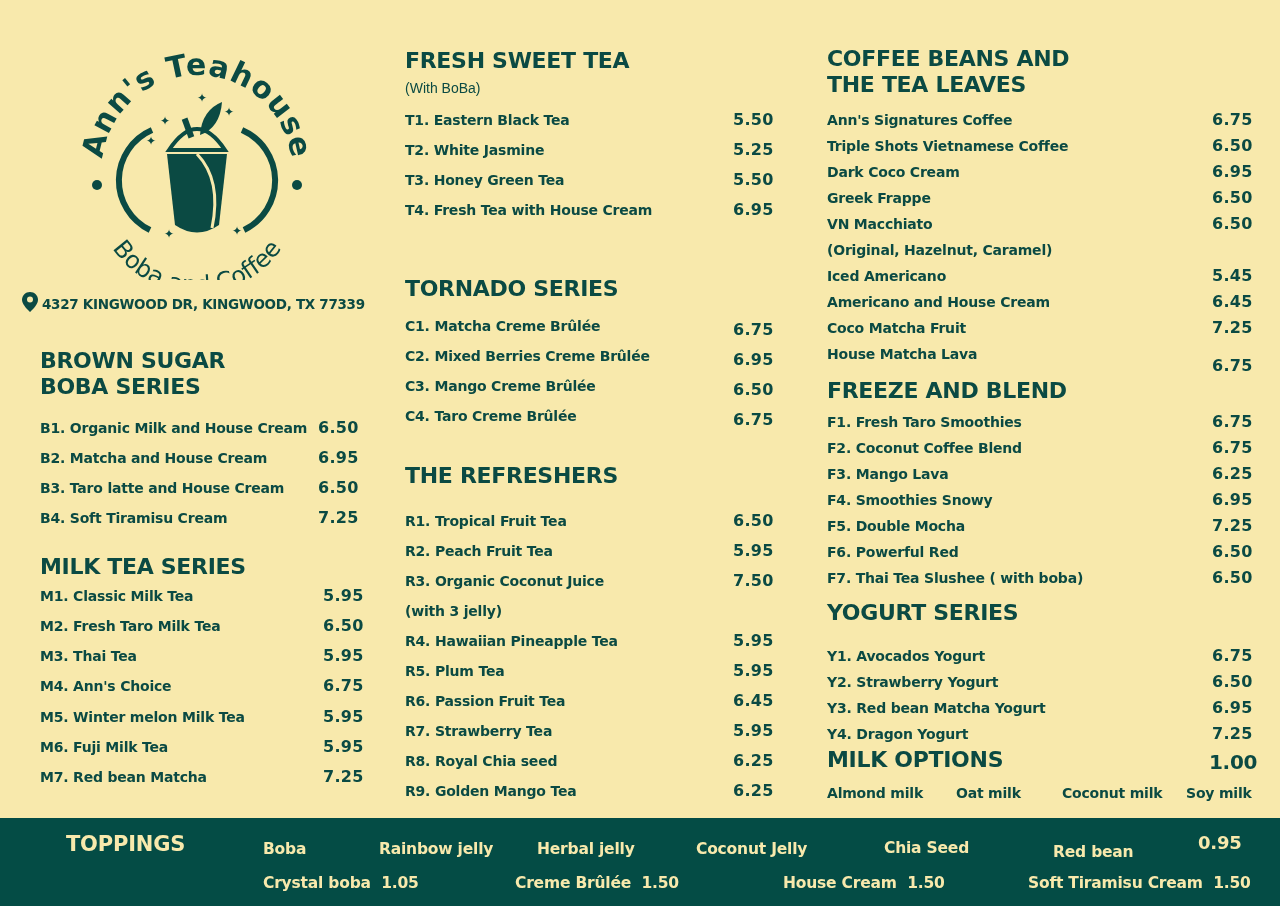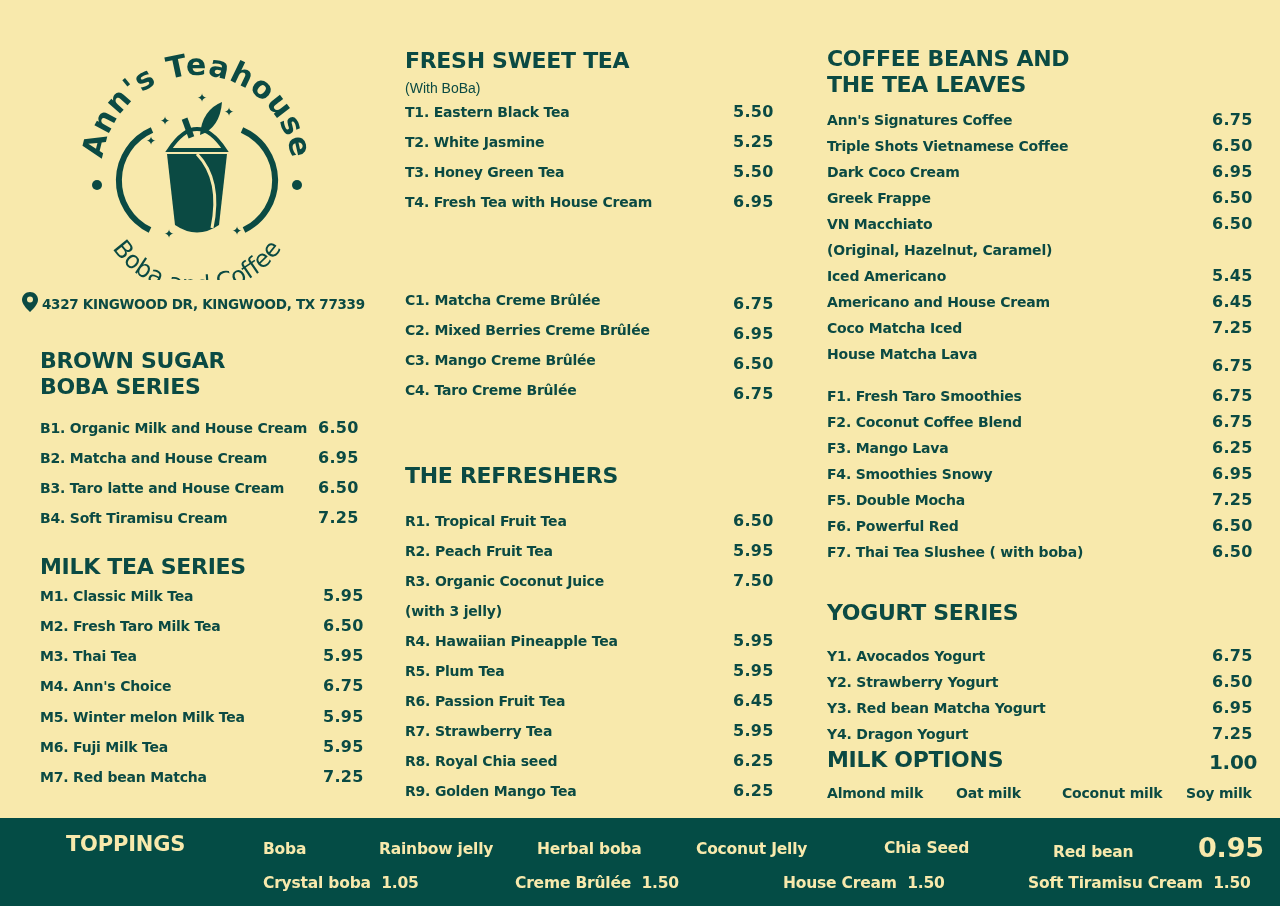--- a/index.html
+++ b/index.html
@@ -144,41 +144,42 @@
     <div class="row" style="top:189px">
         <span class="name">M7. Red bean Matcha</span>
         <span class="price" style="left:283px;top:-2px">7.25</span>
       </div>
   </div>
 </div>
 
 <div class="col" style="left:405px; top:48px; width:380px;">
   <div class="h2">FRESH SWEET TEA</div>
   <div class="sub" style="margin-top:6px">(With BoBa)</div>
-  <div style="position:relative; height:120px; margin-top:0;text-align:center;">
+  <div style="position:relative; height:120px; margin-top:8px;text-align:center;">
     <div class="row" style="top:8px">
         <span class="name">T1. Eastern Black Tea</span>
         <span class="price" style="left:328px;top:-2px">5.50</span>
       </div>
     <div class="row" style="top:38px">
         <span class="name">T2. White Jasmine</span>
         <span class="price" style="left:328px;top:-2px">5.25</span>
       </div>
     <div class="row" style="top:68px">
         <span class="name">T3. Honey Green Tea</span>
         <span class="price" style="left:328px;top:-2px">5.50</span>
       </div>
     <div class="row" style="top:98px">
         <span class="name">T4. Fresh Tea with House Cream</span>
         <span class="price" style="left:328px;top:-2px">6.95</span>
       </div>
   </div>
 </div>
 
 <div class="col" style="left:405px; top:276px; width:380px;">
+  <div class="h2">TORNADO SERIES</div>
   <div style="position:relative; height:120px; margin-top:8px;">
     <div class="row" style="top:8px">
         <span class="name">C1. Matcha Creme Brûlée</span>
         <span class="price" style="left:328px;top:2px">6.75</span>
       </div>
     <div class="row" style="top:38px">
         <span class="name">C2. Mixed Berries Creme Brûlée</span>
         <span class="price" style="left:328px;top:2px">6.95</span>
       </div>
     <div class="row" style="top:68px">
@@ -266,31 +267,32 @@
       </div>
     <div class="row" style="top:164px">
         <span class="name">Iced Americano</span>
         <span class="price" style="left:385px;top:-2px">5.45</span>
       </div>
     <div class="row" style="top:190px">
         <span class="name">Americano and House Cream</span>
         <span class="price" style="left:385px;top:-2px">6.45</span>
       </div>
     <div class="row" style="top:216px">
-        <span class="name">Coco Matcha Iced</span>
+        <span class="name">Coco Matcha Fruit</span>
         <span class="price" style="left:385px;top:-2px">7.25</span>
       </div>
     <div class="row" style="top:242px">
         <span class="name">House Matcha Lava</span>
         <span class="price" style="left:385px;top:10px">6.75</span>
       </div>
   </div>
 </div>
 
 <div class="col" style="left:827px; top:378px; width:430px;">
+  <div class="h2">FREEZE AND BLEND</div>
   <div style="position:relative; height:190px; margin-top:2px;">
     <div class="row" style="top:8px">
         <span class="name">F1. Fresh Taro Smoothies</span>
         <span class="price" style="left:385px;top:-2px">6.75</span>
       </div>
     <div class="row" style="top:34px">
         <span class="name">F2. Coconut Coffee Blend</span>
         <span class="price" style="left:385px;top:-2px">6.75</span>
       </div>
     <div class="row" style="top:60px">
@@ -344,23 +346,23 @@
   <div class="row" style="top:38px; left:0">Almond milk</div>
   <div class="row" style="top:38px; left:129px">Oat milk</div>
   <div class="row" style="top:38px; left:235px">Coconut milk</div>
   <div class="row" style="top:38px; left:359px">Soy milk</div>
 </div>
 
 <div class="footer">
   <div class="t" style="left:66px; top:14px; font-size:21px;">TOPPINGS</div>
   <div class="t" style="left:263px; top:22px;">Boba</div>
   <div class="t" style="left:379px; top:22px;">Rainbow jelly</div>
-  <div class="t" style="left:537px; top:22px;">Herbal boba</div>
+  <div class="t" style="left:537px; top:22px;">Herbal jelly</div>
   <div class="t" style="left:696px; top:22px;">Coconut Jelly</div>
   <div class="t" style="left:884px; top:21px;">Chia Seed</div>
   <div class="t" style="left:1053px; top:25px;">Red bean</div>
-  <div class="t" style="left:1198px; top:14px; font-size:27px;text-align:right;">0.95</div>
+  <div class="t" style="left:1198px; top:14px; font-size:18px;text-align:right;">0.95</div>
 
   <div class="t" style="left:263px; top:56px;"><span>Crystal boba</span>&nbsp;&nbsp;<span>1.05</span></div>
   <div class="t" style="left:515px; top:56px;"><span>Creme Brûlée</span>&nbsp;&nbsp;<span>1.50</span></div>
   <div class="t" style="left:783px; top:56px;"><span>House Cream</span>&nbsp;&nbsp;<span>1.50</span></div>
   <div class="t" style="left:1028px; top:56px;"><span>Soft Tiramisu Cream</span>&nbsp;&nbsp;<span>1.50</span></div>
 </div>
 
 </body></html>

